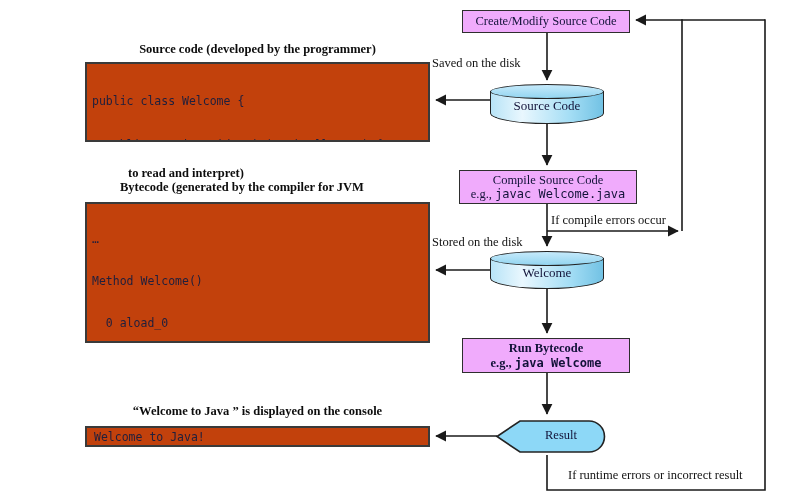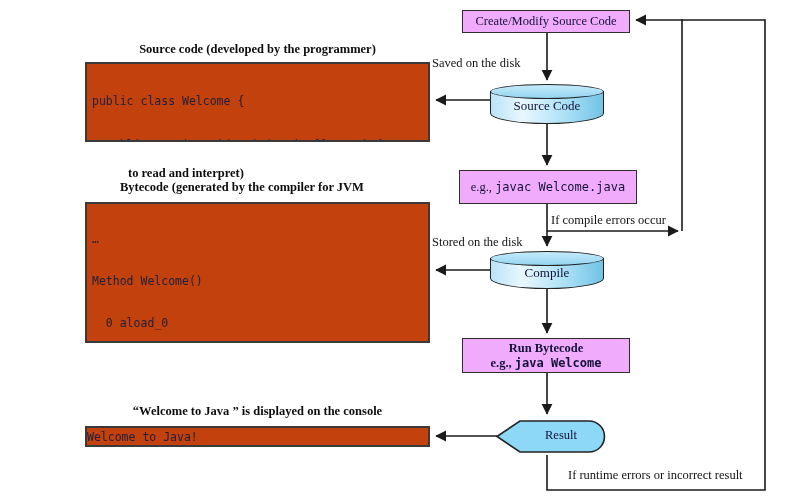--- a/index.html
+++ b/index.html
@@ -127,50 +127,51 @@
     
     
     
     
     
     
   </div>
 
   <div class="caption" style="left:85px; top:405px; width:345px; text-align:center;">“Welcome to Java ” is displayed on the console</div>
 
-  <div class="codebox" style="left:85px; top:426px; width:345px; height:21px; padding:1px 0; display:flex; align-items:center;">
+  <div class="codebox" style="left:85px; top:426px; width:345px; height:21px; padding:1px 7px; display:flex; align-items:center;">
     <div>Welcome to Java!</div>
   </div>
 
   <div class="flowbox" style="left:462px; top:10px; width:168px; height:23px;">
     <div>Create/Modify Source Code</div>
   </div>
 
   <div class="flowlabel" style="left:432px; top:56px;text-align:right;">Saved on the disk</div>
 
   <div class="cylinder" style="left:490px; top:84px; width:114px; height:40px;">
     <div class="cyl-body"></div>
     <div class="cyl-top"></div>
     <div class="cyl-label">Source Code</div>
   </div>
 
   <div class="flowbox" style="left:459px; top:170px; width:178px; height:34px;">
+    <div>Compile Source Code</div>
     <div>
       <span>e.g., </span><span class="mono" style="font-size:12px;">javac Welcome.java</span>
     </div>
   </div>
 
   <div class="flowlabel" style="left:551px; top:213px;">If compile errors occur</div>
 
   <div class="flowlabel" style="left:432px; top:235px;">Stored on the disk</div>
 
   <div class="cylinder" style="left:490px; top:251px; width:114px; height:38px;">
     <div class="cyl-body"></div>
     <div class="cyl-top"></div>
-    <div class="cyl-label">Compile</div>
+    <div class="cyl-label">Welcome</div>
   </div>
 
   <div class="flowbox" style="left:462px; top:338px; width:168px; height:35px;font-weight:bold;">
     <div>Run Bytecode</div>
     <div>
       <span>e.g., </span><span class="mono" style="font-size:12px;">java Welcome</span>
     </div>
   </div>
 
   <div class="result-wrap" style="left:495px; top:418px; width:118px; height:37px;">

